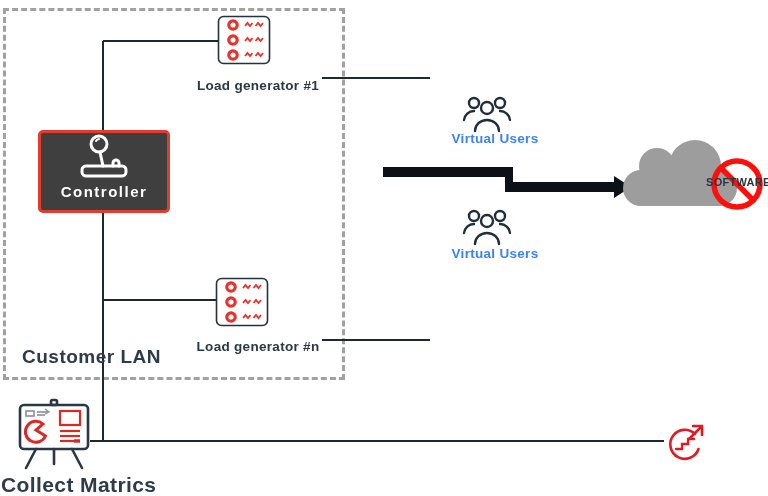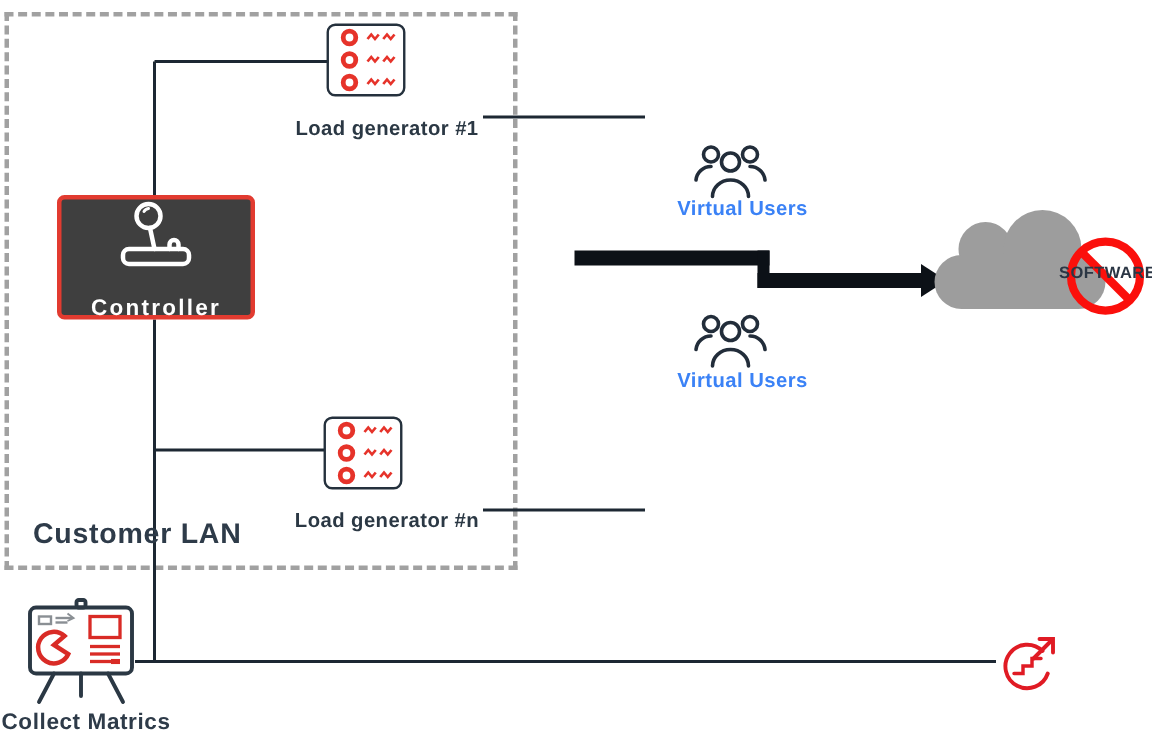--- a/index.html
+++ b/index.html
@@ -19,34 +19,34 @@
   }
   
   .controller-box{
     left:38px;top:130px;width:132px;height:83px;
     background:#3f3f3f;border:3px solid #e23b30;border-radius:5px;
     box-sizing:border-box;display:flex;flex-direction:column;
     align-items:center;justify-content:flex-start;
   }
   .controller-label{
     color:#ffffff;font-size:15px;font-weight:bold;letter-spacing:1.5px;
-    margin-top:16px;
+    margin-top:2px;
   }
   
   .gen-label{
     font-size:13.5px;font-weight:bold;letter-spacing:.3px;color:#2b3844;
     width:140px;text-align:center;
   }
   .vu-label{
     font-size:13.5px;font-weight:bold;letter-spacing:.3px;color:#3b82f6;
     width:110px;text-align:center;
   }
   .metrics-label{
     left:1px;top:473px;width:160px;
-    font-size:15px;font-weight:bold;letter-spacing:.4px;color:#2e3b49;
+    font-size:21px;font-weight:bold;letter-spacing:.4px;color:#2e3b49;
   }
   .software-label{
     left:706px;top:176px;width:70px;
     font-size:11px;font-weight:800;letter-spacing:.3px;color:#2b3644;
     white-space:nowrap;z-index:5;
   }
   
   .line{background:#1d2833;}
   
   .flow{background:#0c1117;z-index:1;}

